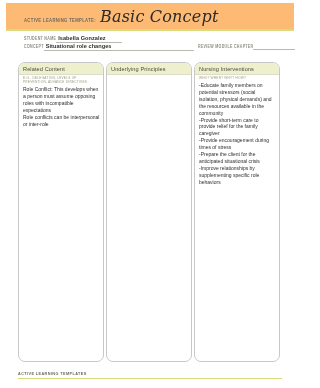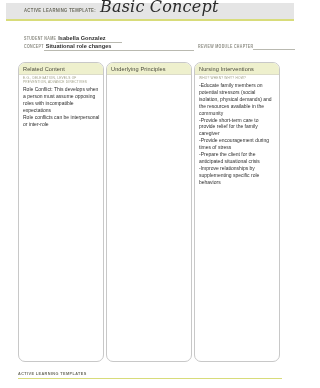--- a/index.html
+++ b/index.html
@@ -15,22 +15,22 @@
     overflow: hidden;
     color: #3a3a3a;
   }
 
   
   .header-band {
     position: absolute;
     left: 6px;
     top: 3px;
     width: 288px;
-    height: 18px;
-    background: #e5e5e5;
+    height: 28px;
+    background: #fdba74;
     border-bottom: 2px solid #d8dc7a;
     box-sizing: border-box;
   }
   .header-inner {
     position: absolute;
     left: 18px;
     bottom: 3px;
     display: flex;
     align-items: baseline;
   }

